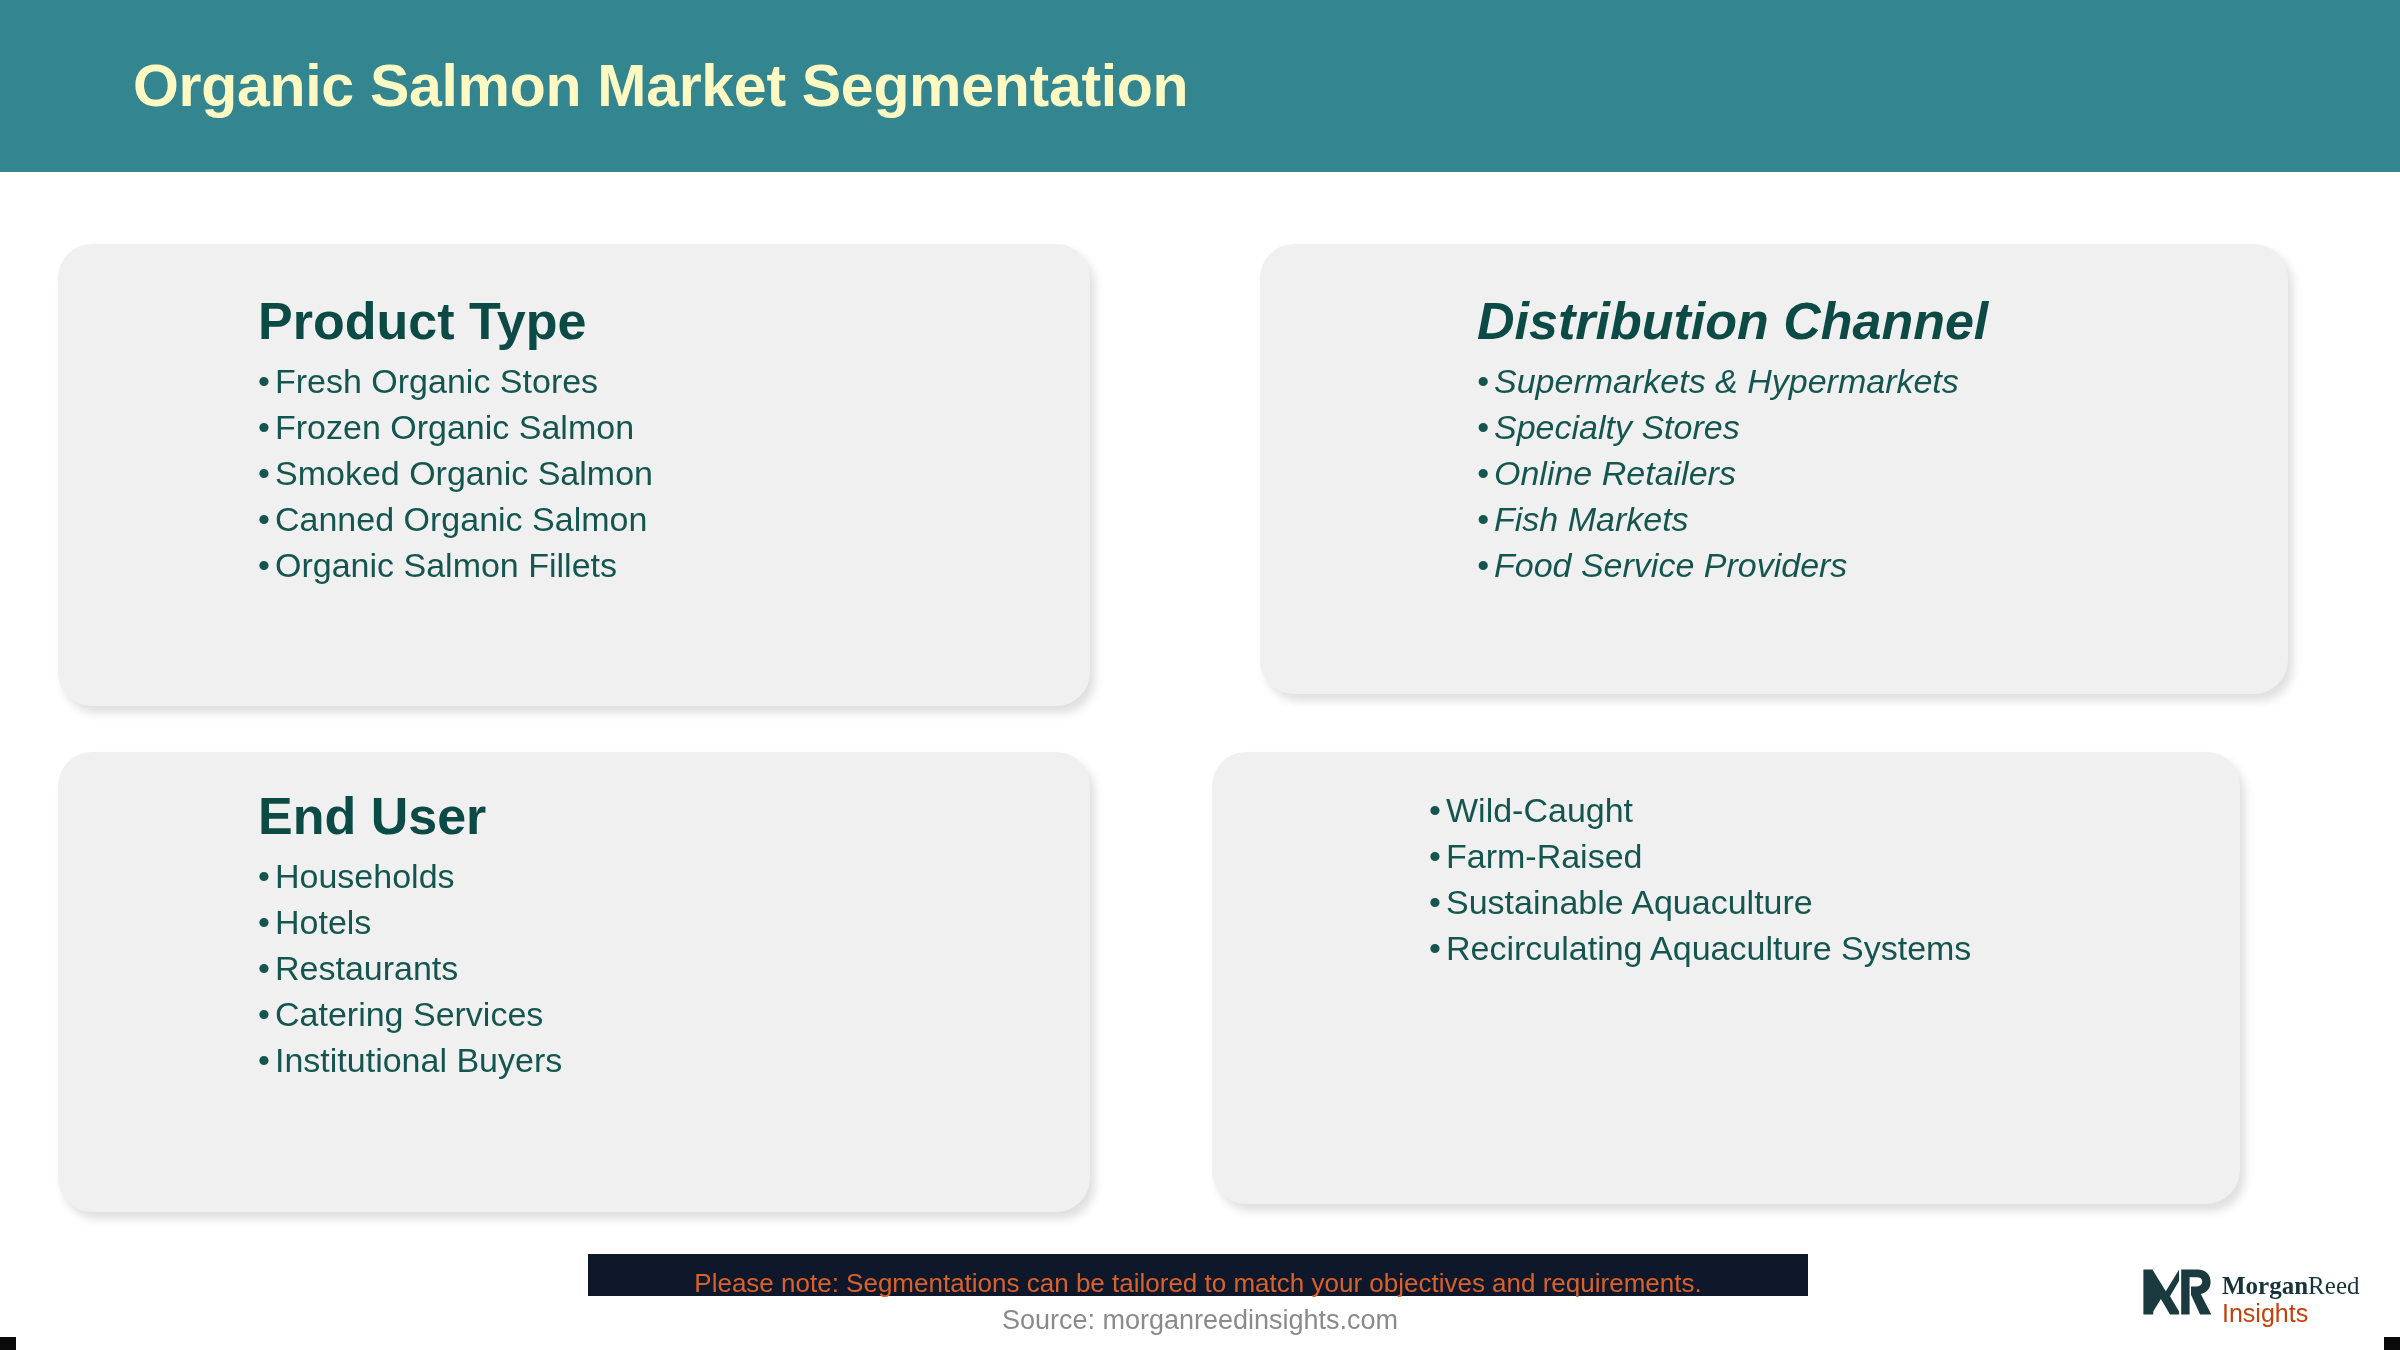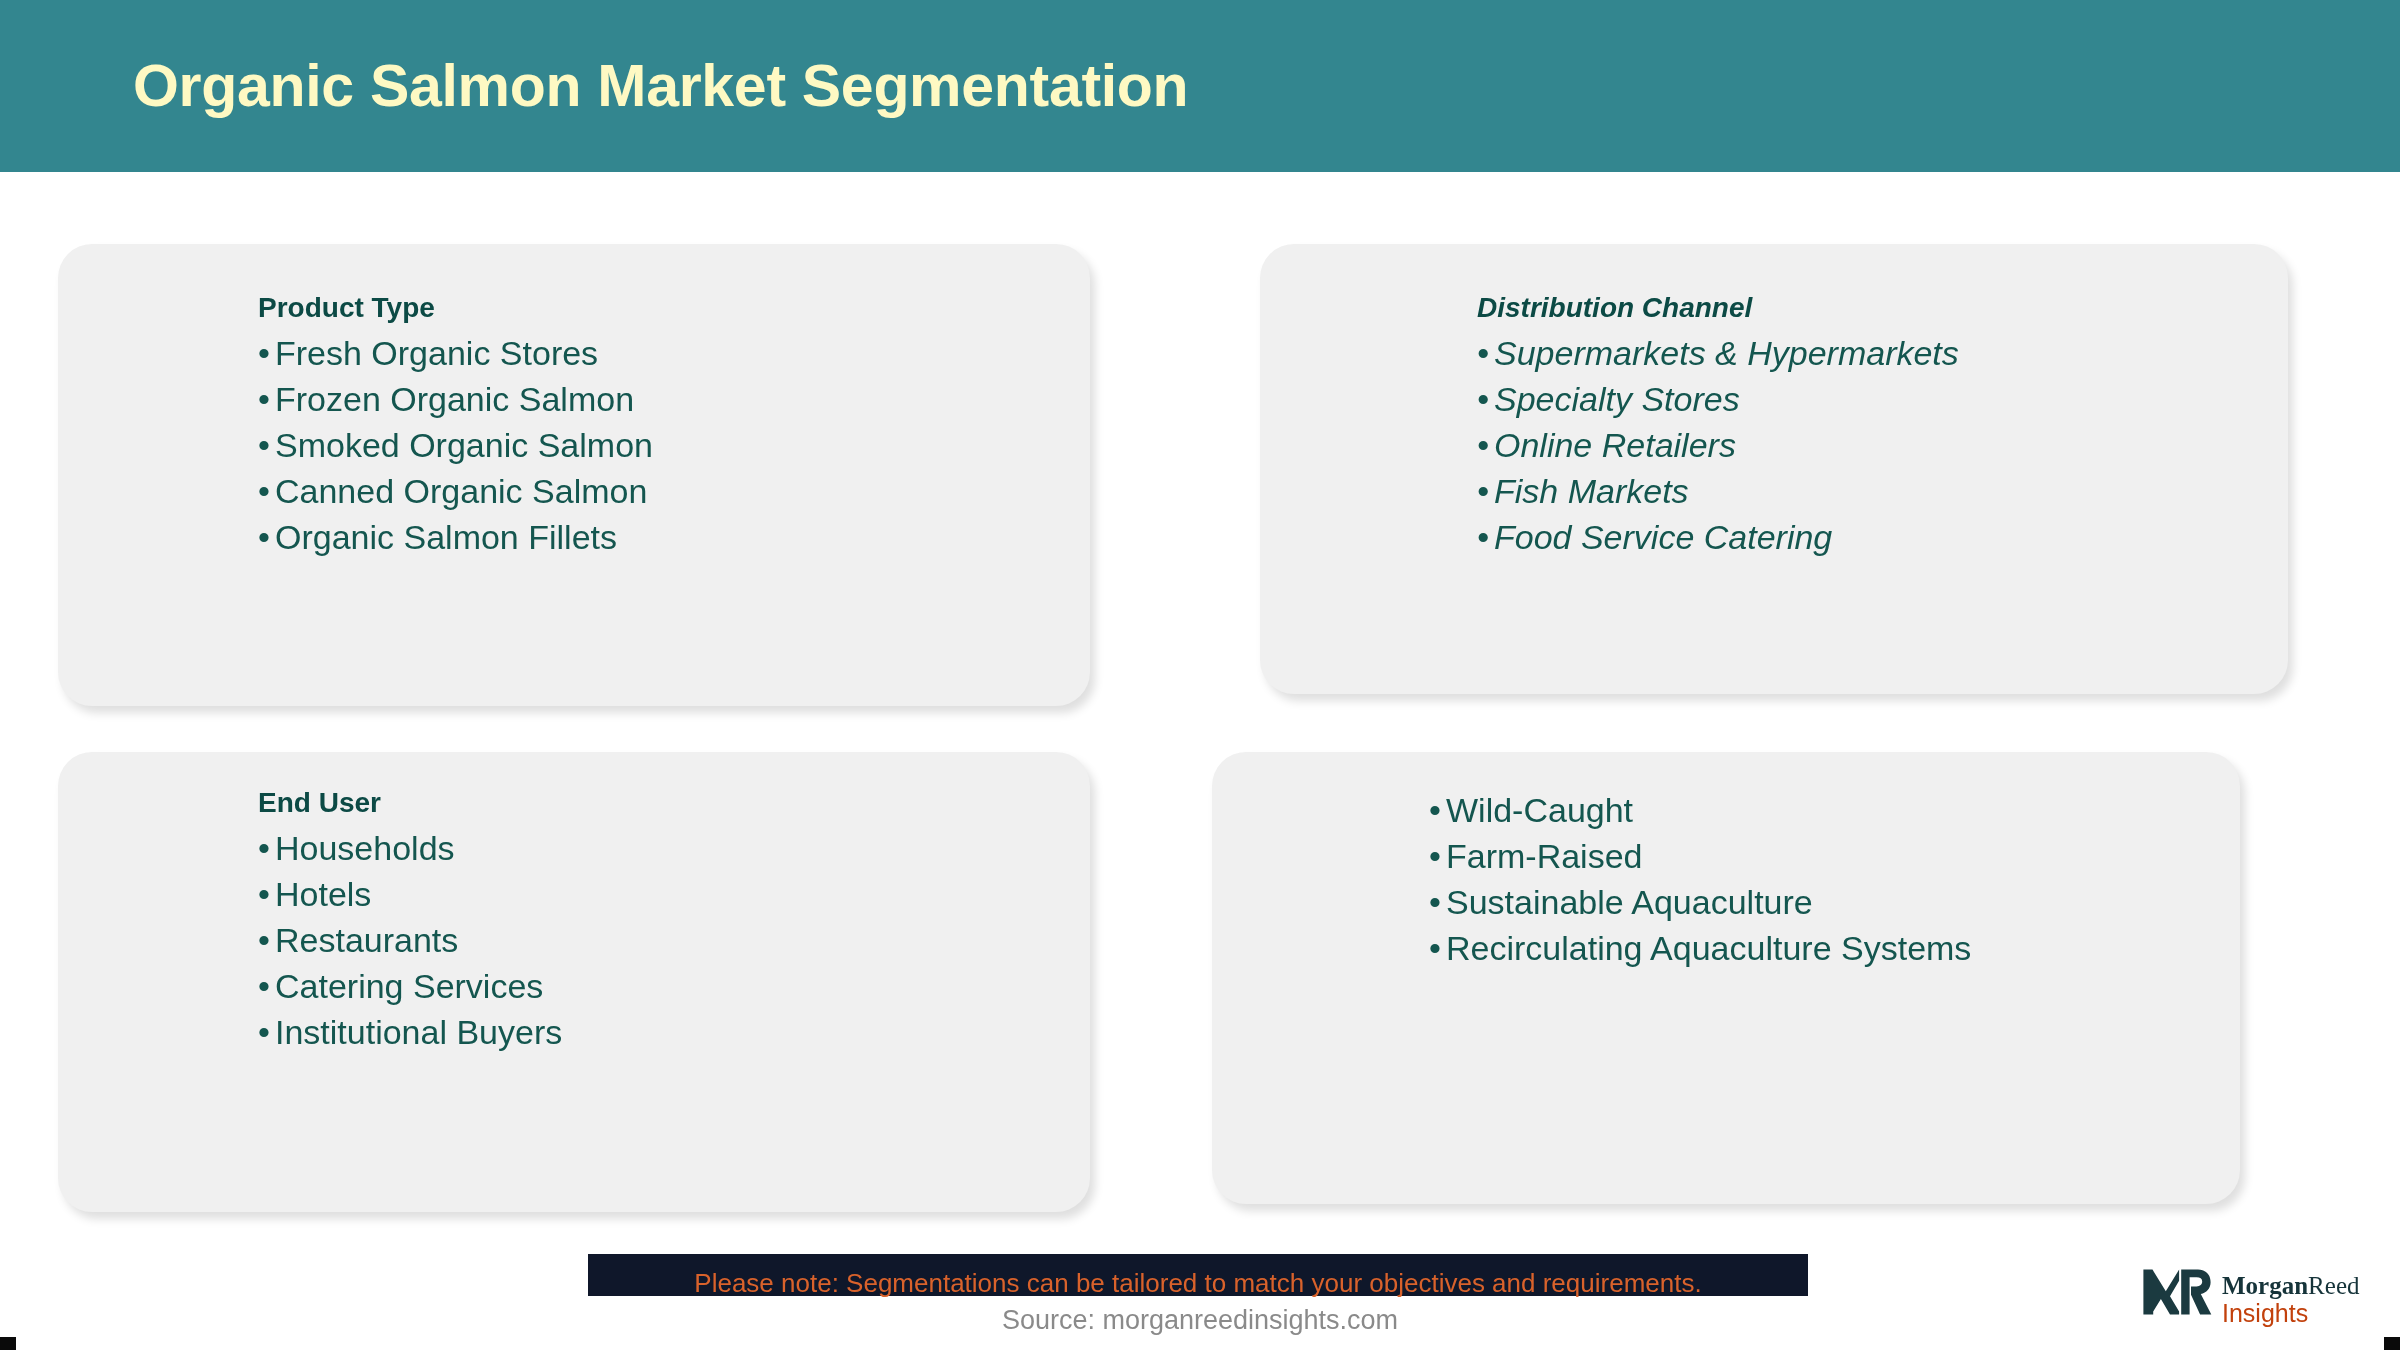--- a/index.html
+++ b/index.html
@@ -55,21 +55,21 @@
   }
 
   .card-top-left    { left: 58px;   top: 72px;  width: 1032px; height: 462px; }
   .card-top-right   { left: 1260px; top: 72px;  width: 1028px; height: 450px; font-style: italic; }
   .card-bottom-left { left: 58px;   top: 580px; width: 1032px; height: 460px; }
   .card-bottom-right{ left: 1212px; top: 580px; width: 1028px; height: 452px; }
 
   .card-title {
     color: #0C4A45;
     font-weight: bold;
-    font-size: 28px;
+    font-size: 52px;
     line-height: 1.15;
     margin: 0 0 6px 0;
     white-space: nowrap;
   }
   .card-list {
     list-style: none;
     margin: 0;
     padding: 0;
   }
   .card-list li {
@@ -216,21 +216,21 @@
         <li>
             <span class="bullet">•</span>
             <span>Online Retailers</span>
           </li>
         <li>
             <span class="bullet">•</span>
             <span>Fish Markets</span>
           </li>
         <li>
             <span class="bullet">•</span>
-            <span>Food Service Catering</span>
+            <span>Food Service Providers</span>
           </li>
       </ul>
     </div>
   </div>
 
   <div class="card card-bottom-left">
     <div class="content-bl">
       <div class="card-title">End User</div>
       <ul class="card-list">
         <li>

